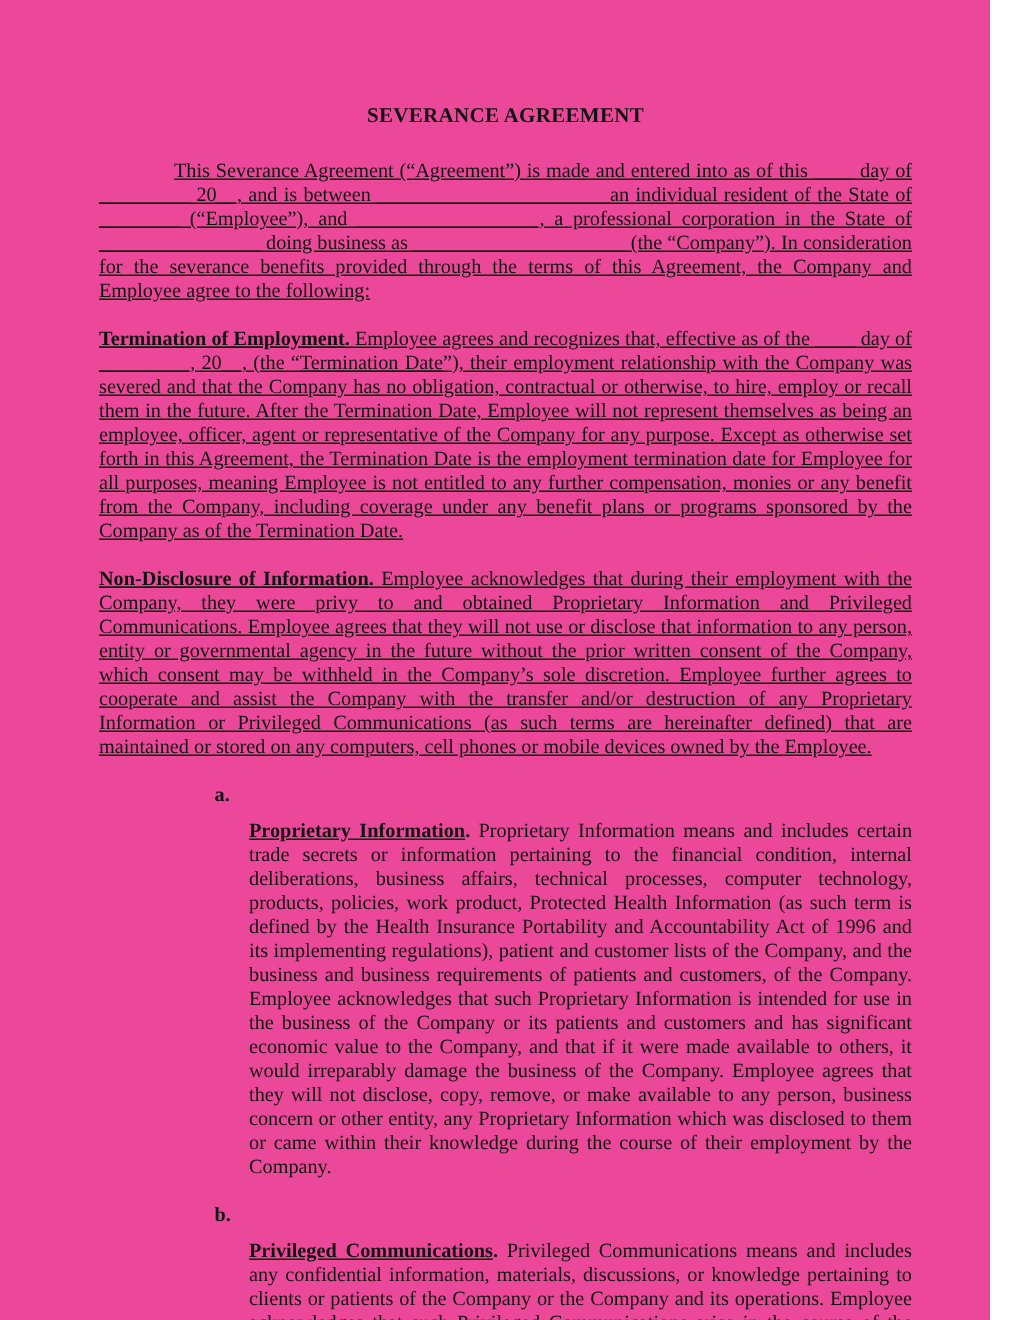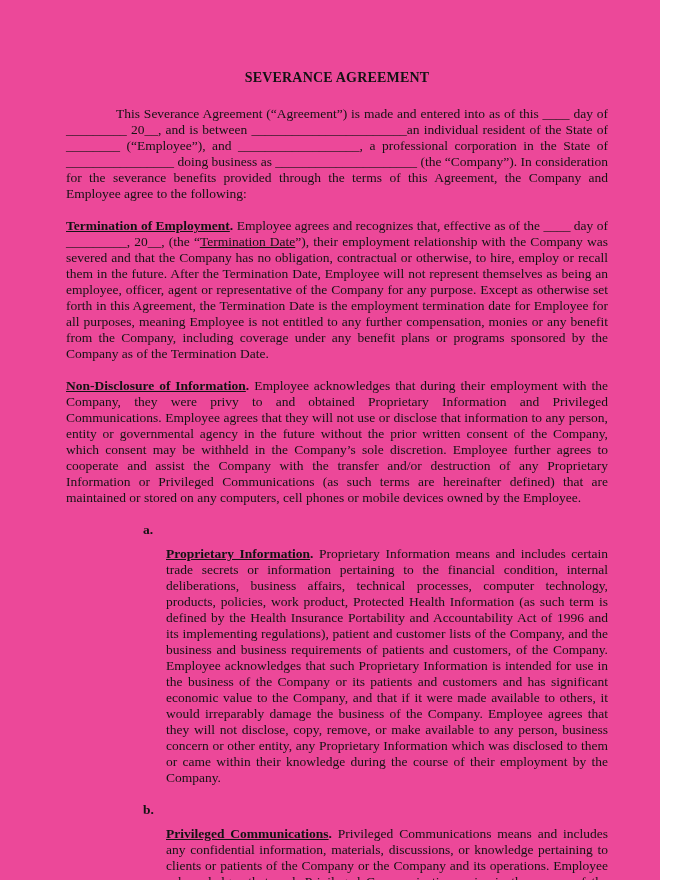--- a/index.html
+++ b/index.html
@@ -27,20 +27,21 @@
   }
   .doc-title {
     margin: 0 0 20px 0;
     font-size: 14px;
     font-weight: bold;
     text-align: center;
     letter-spacing: 0.2px;
   }
   .para {
     margin: 0 0 16px 0;
+    text-decoration: underline;
   }
   .intro {
     text-indent: 50px;
   }
   .runin-heading {
     font-weight: bold;
     text-decoration: underline;
   }
   .heading-period {
     font-weight: bold;

